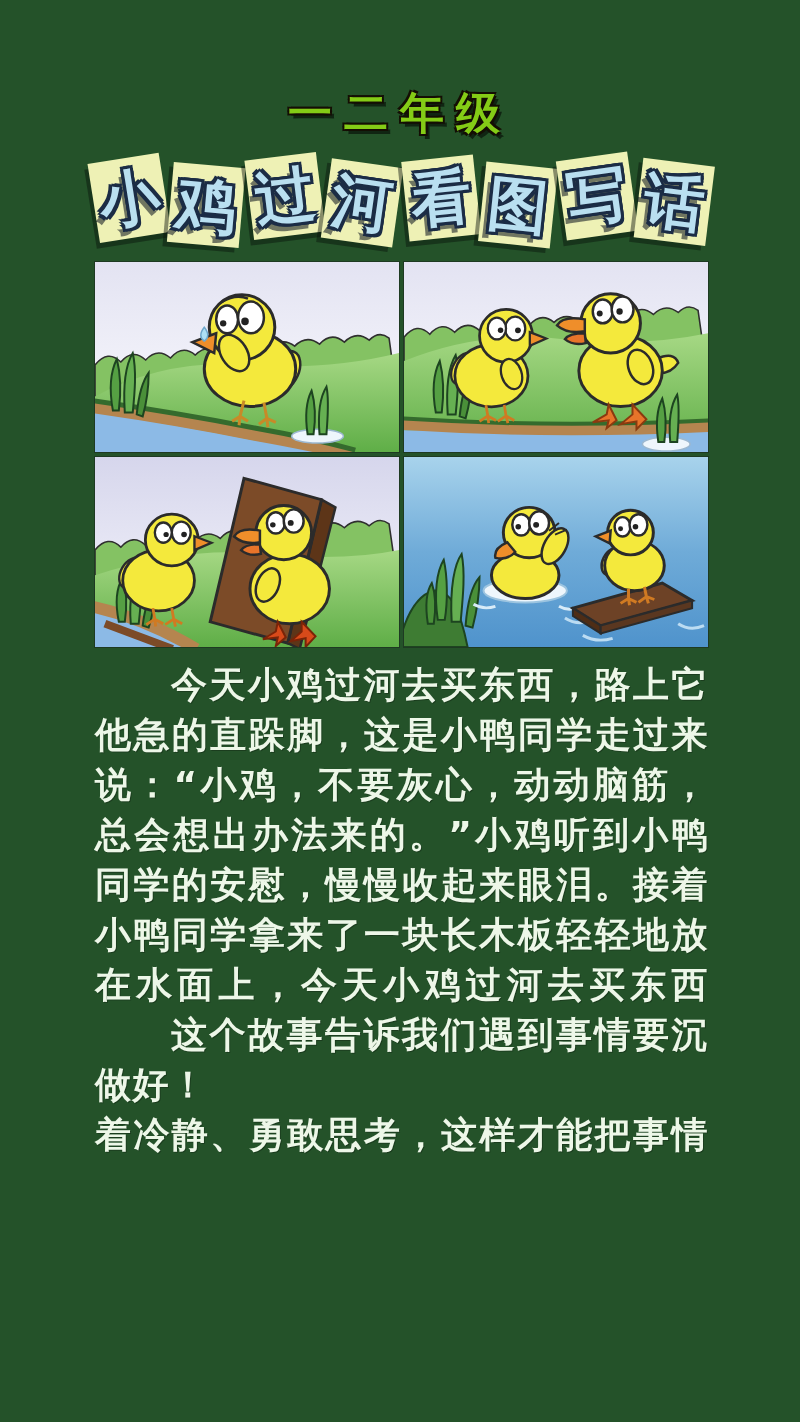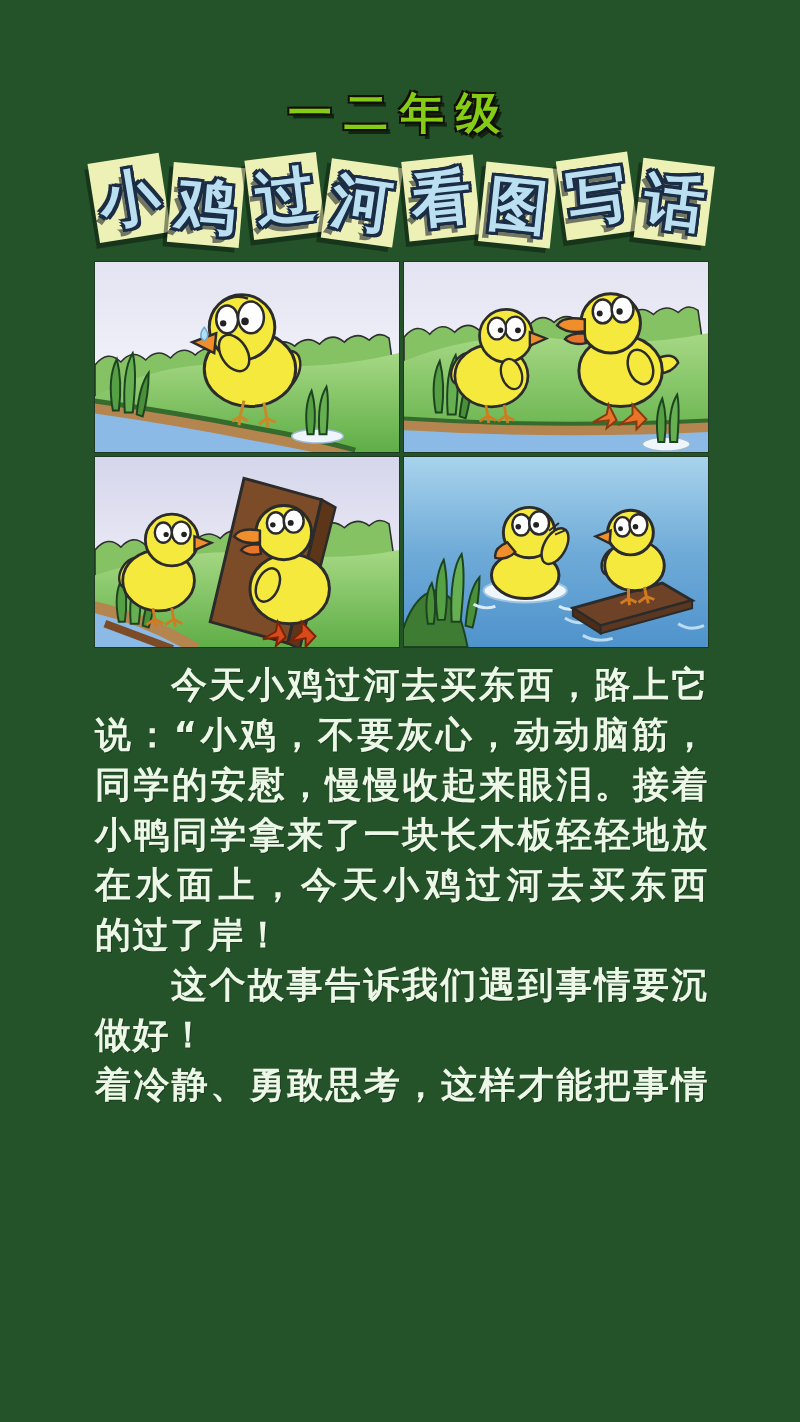--- a/index.html
+++ b/index.html
@@ -279,23 +279,24 @@
           <path d="M-6,34 l0,10 m-8,5 l8,-5 l1,7 m-1,-7 l8,4" fill="none" stroke="#d07a22" stroke-width="3"></path>
           <path d="M10,32 l2,10 m-8,6 l8,-6 l2,7 m-2,-7 l8,3" fill="none" stroke="#d07a22" stroke-width="3"></path>
         </g>
       </g>
     </svg>
 
   </div>
 
   <div class="story">
     <div class="line line--indent">今天小鸡过河去买东西，路上它</div>
+    <div class="line">他急的直跺脚，这是小鸭同学走过来</div>
     <div class="line">说：“小鸡，不要灰心，动动脑筋，</div>
+    <div class="line">总会想出办法来的。”小鸡听到小鸭</div>
     <div class="line">同学的安慰，慢慢收起来眼泪。接着</div>
     <div class="line">小鸭同学拿来了一块长木板轻轻地放</div>
     <div class="line">在水面上，今天小鸡过河去买东西</div>
-    <div class="line line--end">的过了岸！</div>
     <div class="line line--indent">这个故事告诉我们遇到事情要沉</div>
     <div class="line line--end">做好！</div>
     <div class="line">着冷静、勇敢思考，这样才能把事情</div>
   </div>
 
 </div>
 
 </body></html>

